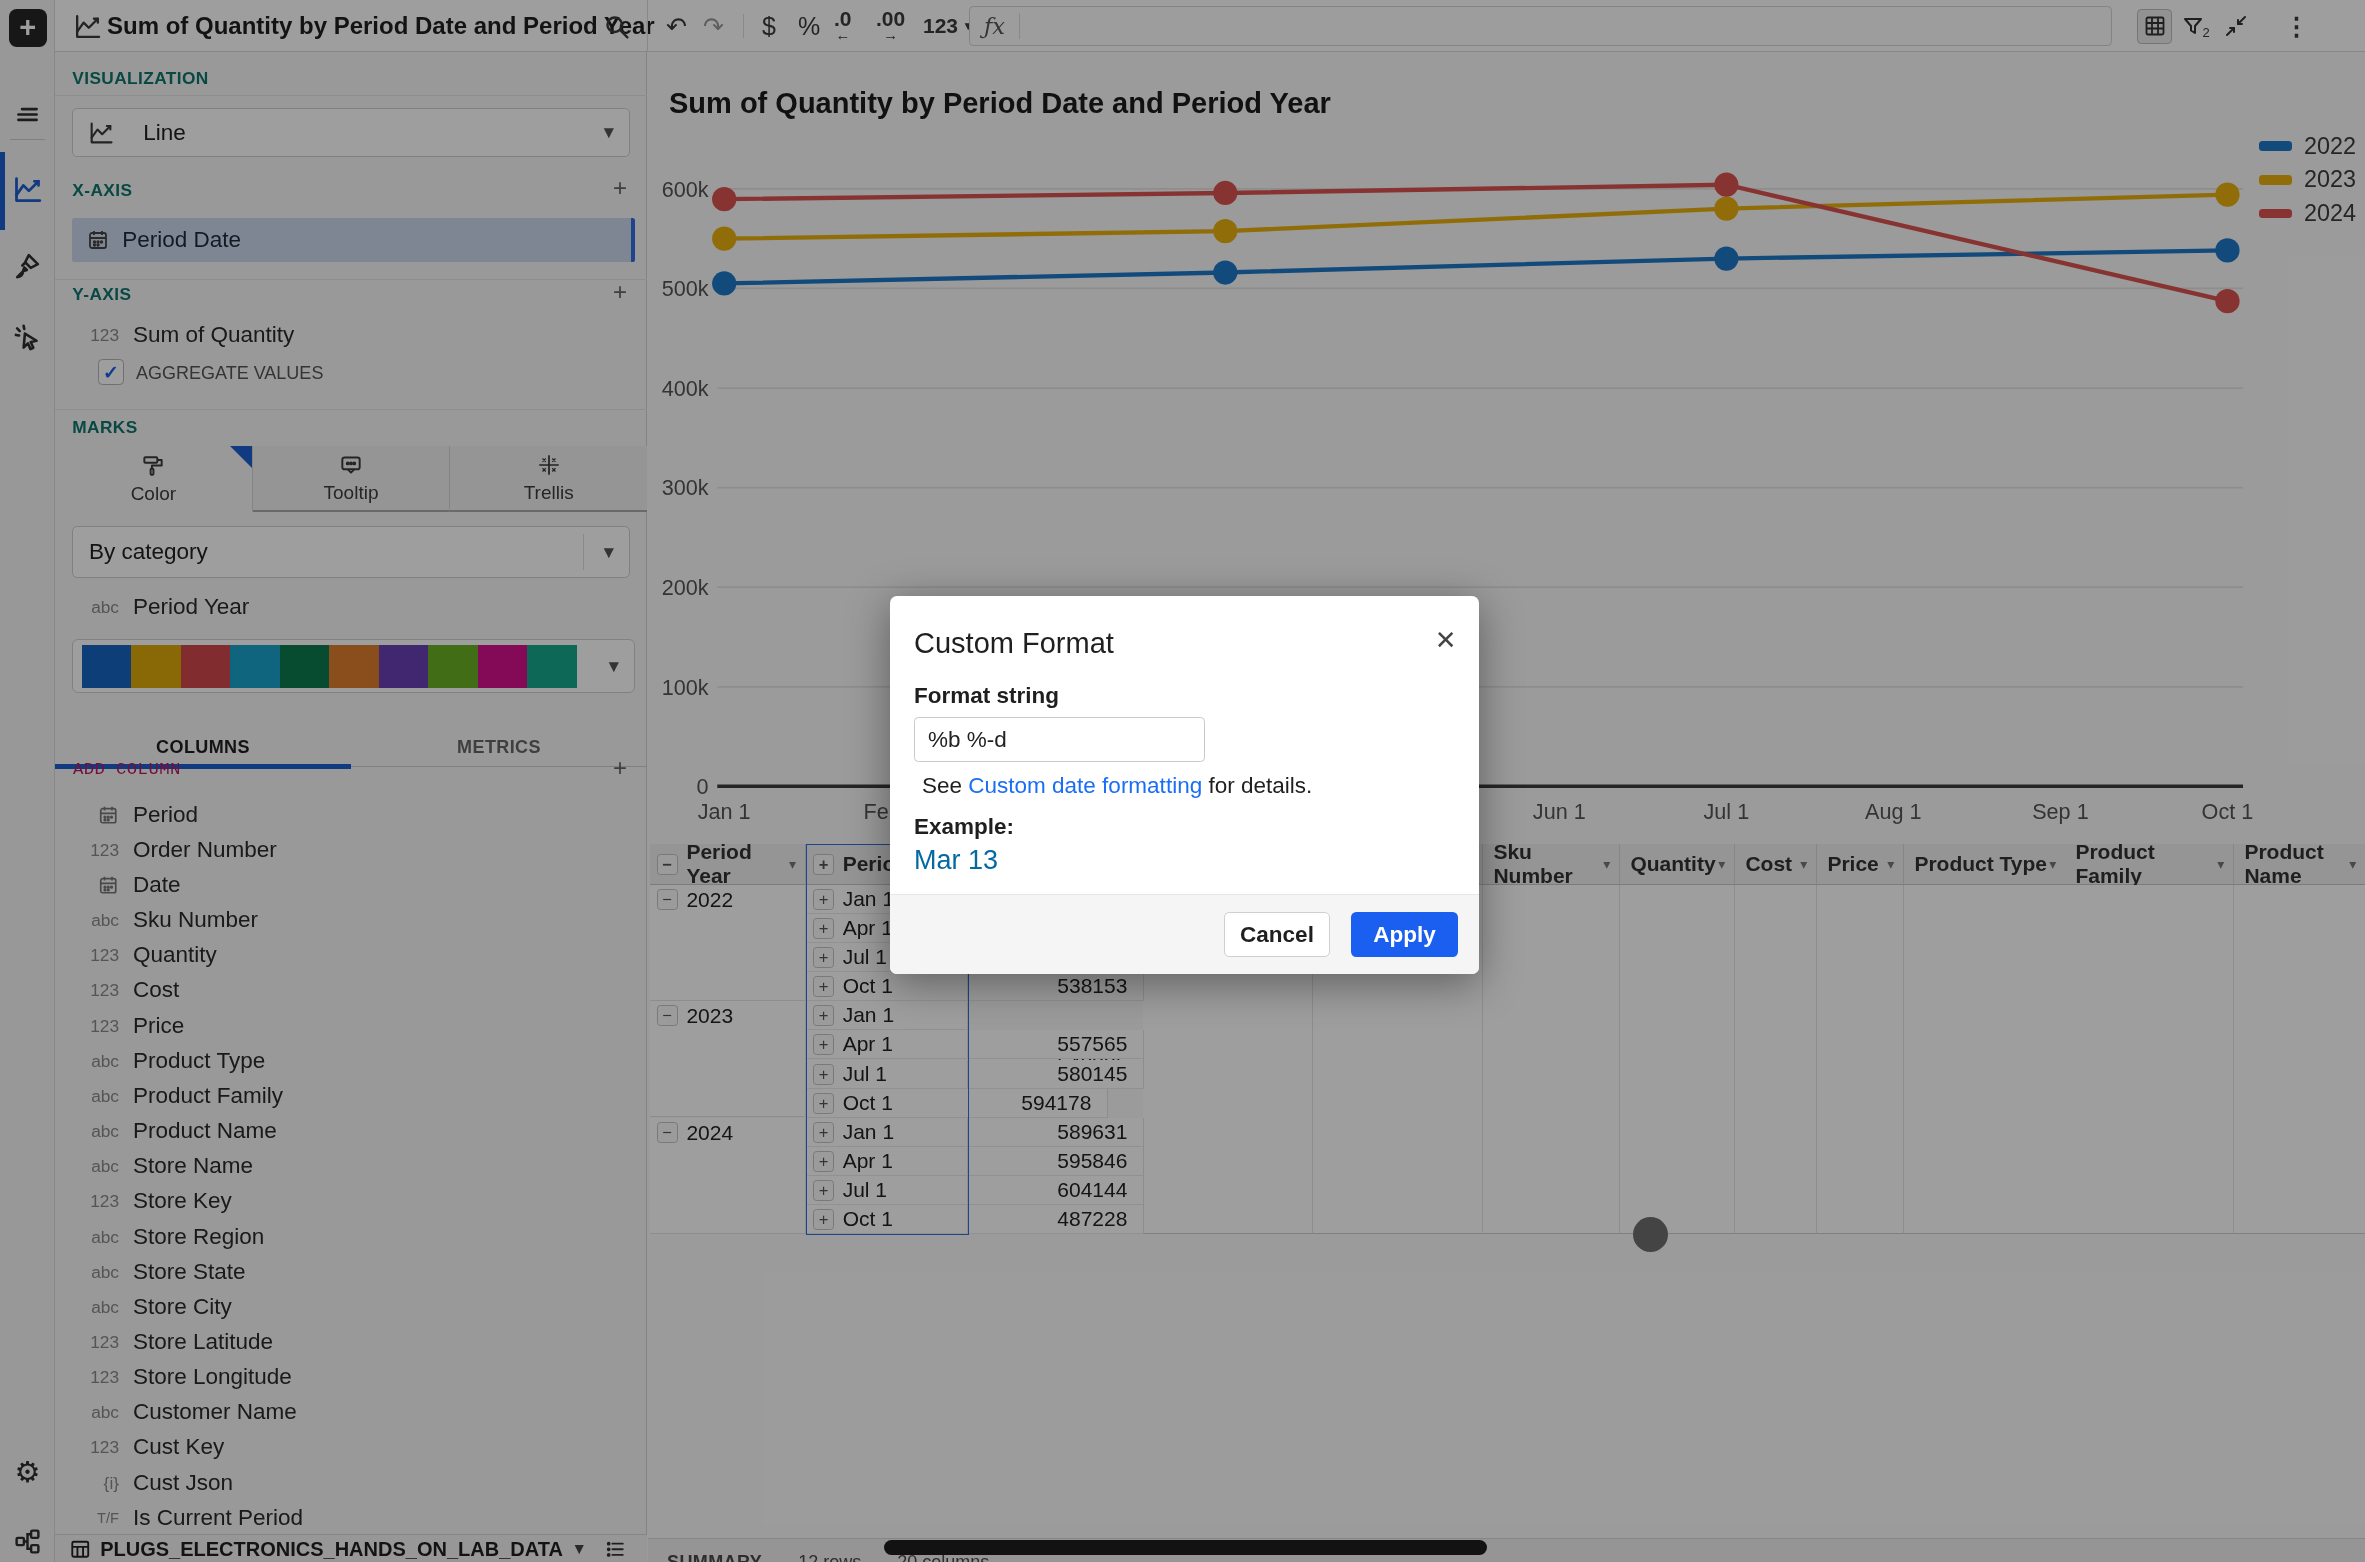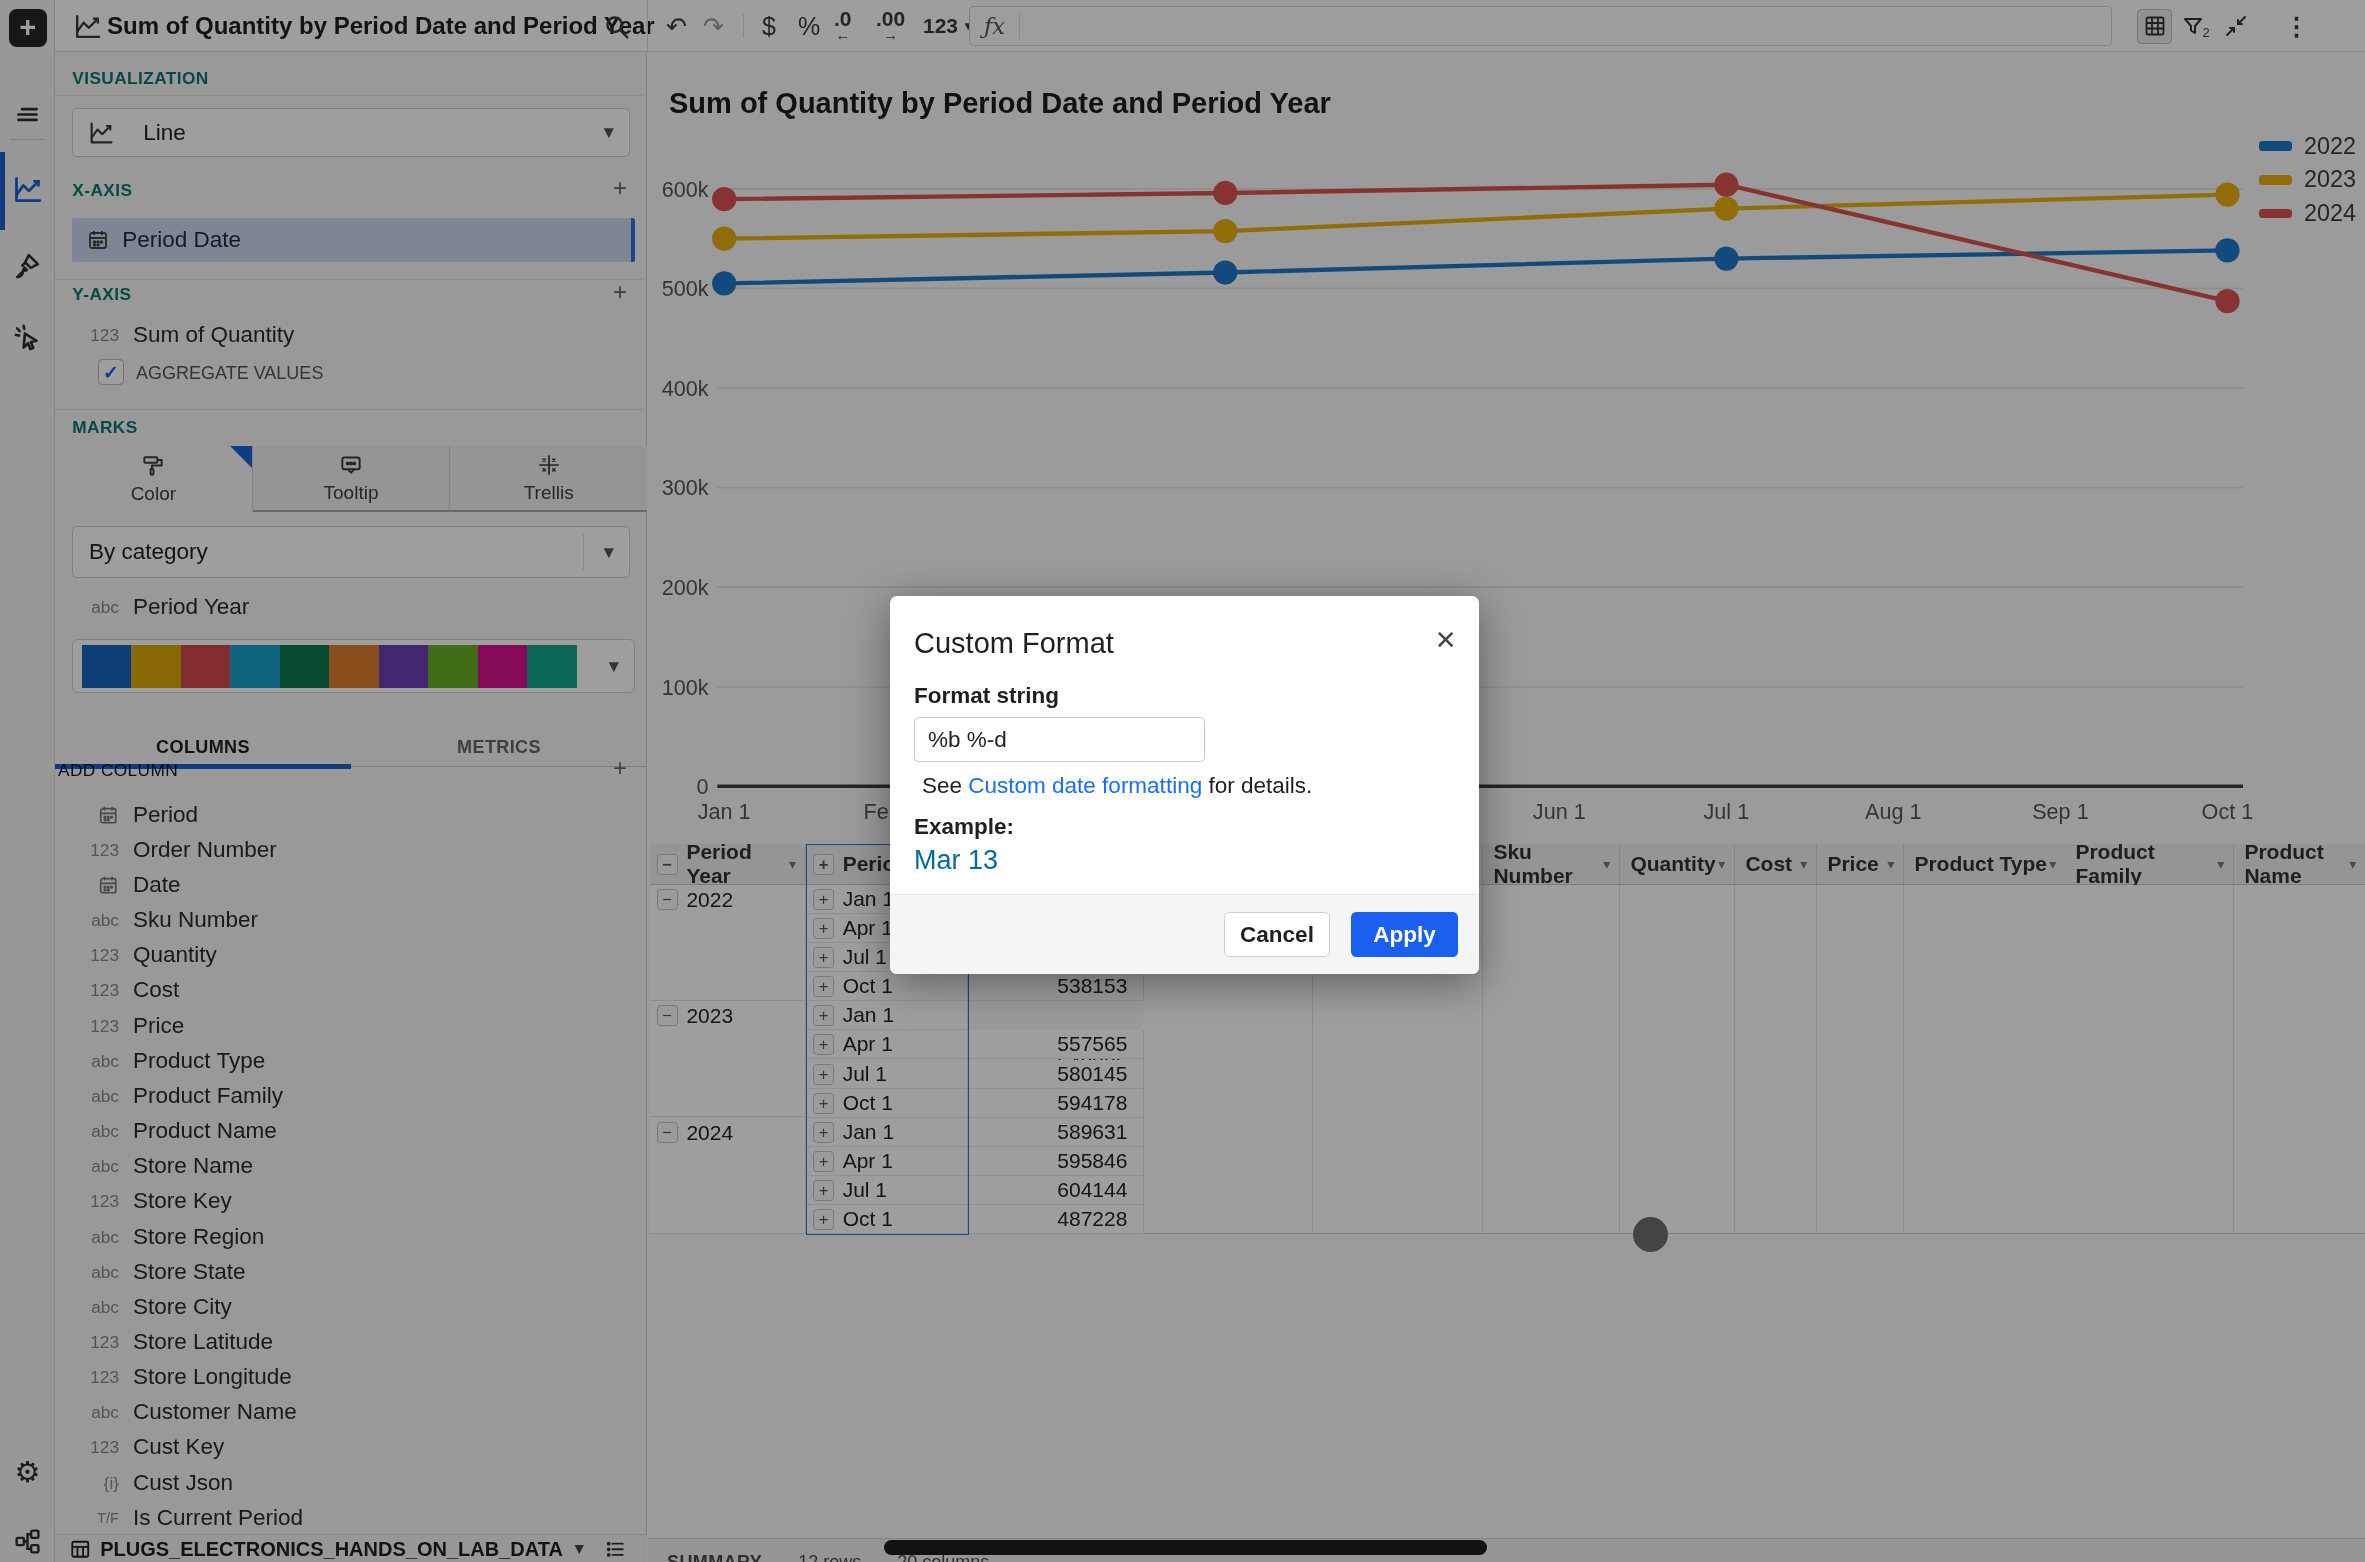--- a/index.html
+++ b/index.html
@@ -341,21 +341,21 @@
           <div style="background: rgb(22, 169, 142);"></div>
         </div>
       <span class="sel-caret">▼</span>
     </div>
 
     <div id="cm-tabs">
       <div class="cm-tab active">COLUMNS</div>
       <div class="cm-tab">METRICS</div>
     </div>
 
-    <div class="sec-label" style="left:3px;top:708px;font-weight:400;color:#0f172a;">ADD COLUMN</div>
+    <div class="sec-label" style="left:18px;top:708px;font-weight:400;color:#be185d;font-family:Liberation Mono, monospace;">ADD COLUMN</div>
     <div class="plus-right" style="top:703px;">+</div>
 
     <div id="field-list">
         <div class="field-row" style="top: 745px;">
           <div class="f-ic">
             <svg width="22.5" height="22.5" viewBox="0 0 24 24" fill="none" stroke="#777" stroke-width="1.8">
               <rect x="4" y="5" width="16" height="15" rx="2"></rect>
               <path d="M4 10 H20 M8 3 V7 M16 3 V7"></path>
               <circle cx="8.5" cy="14" r="0.8" fill="#777"></circle>
               <circle cx="12" cy="14" r="0.8" fill="#777"></circle>
@@ -668,21 +668,21 @@
         <div class="td-cell row-line qty" style="left: 320px; width: 176px; top: 978px; height: 29px;">557565</div>
         <div class="td-cell row-line" style="left: 158px; width: 162px; top: 1008px; height: 29px;">
           <div class="pm-box">+</div>
           <span>Jul 1</span>
         </div>
         <div class="td-cell row-line qty" style="left: 320px; width: 176px; top: 1008px; height: 29px;">580145</div>
         <div class="td-cell row-line" style="left: 158px; width: 162px; top: 1037px; height: 29px;">
           <div class="pm-box">+</div>
           <span>Oct 1</span>
         </div>
-        <div class="td-cell row-line qty" style="left: 320px; width: 176px; top: 1037px; height: 29px; padding-left: 29px;">594178</div>
+        <div class="td-cell row-line qty" style="left: 308px; width: 152px; top: 1037px; height: 29px; padding-left: 29px;">594178</div>
         <div class="td-cell" style="left: 1.7px; width: 156px; top: 1066px; height: 116px; align-items: flex-start; border-bottom: 0.9px solid rgb(228, 228, 228);">
           <div style="display: flex; align-items: center; height: 29px;">
             <div class="pm-box">−</div>
             <span>2024</span>
           </div>
         </div>
         <div class="td-cell row-line" style="left: 158px; width: 162px; top: 1066px; height: 29px;">
           <div class="pm-box">+</div>
           <span>Jan 1</span>
         </div>

